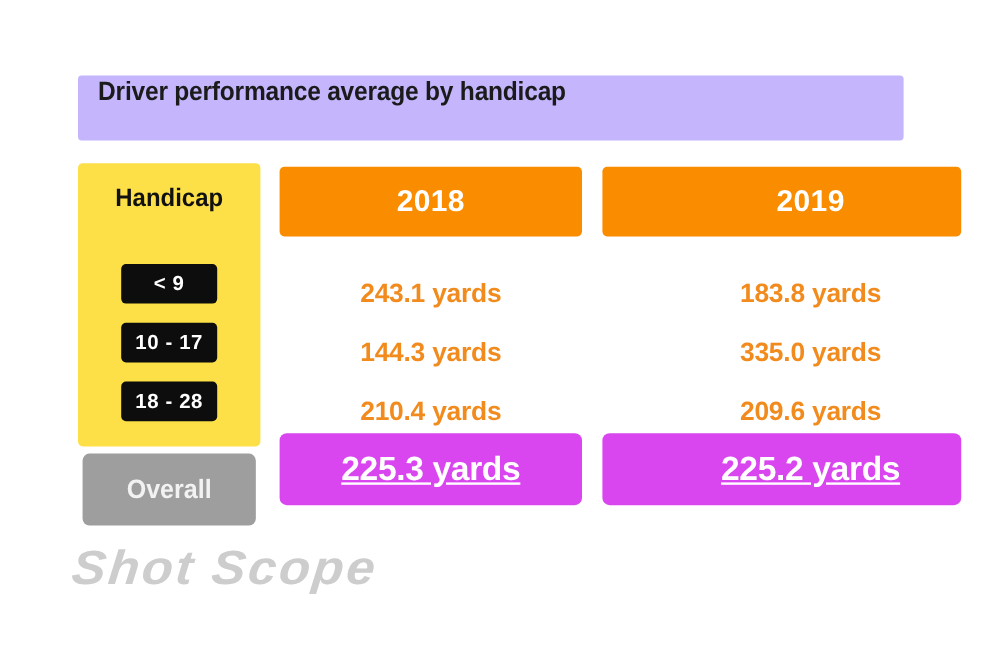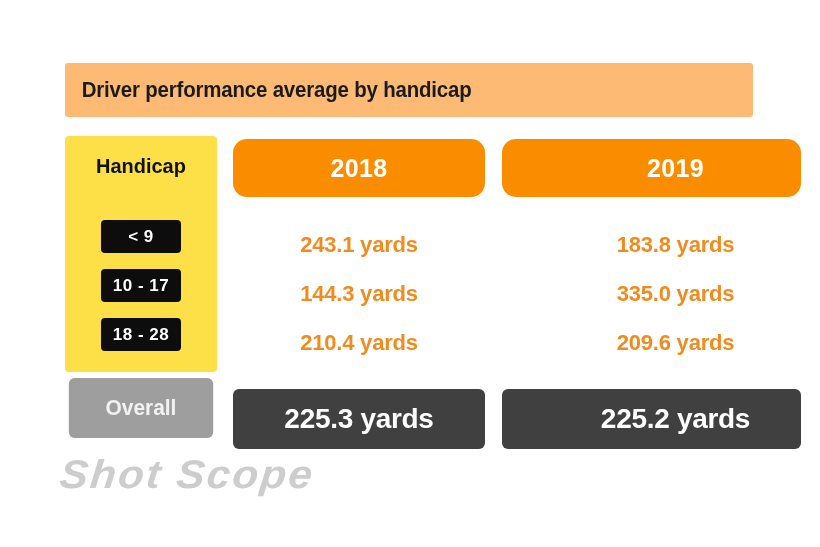--- a/index.html
+++ b/index.html
@@ -24,24 +24,23 @@
     height: 420px;
   }
 
   
   .title-bar {
     position: absolute;
     left: 0;
     top: 0;
     width: 688px;
     height: 54px;
-    background: #fdba74;
+    background: #c4b5fd;
     border-radius: 3px;
     display: flex;
-    align-items: center;
   }
   .title-text {
     padding-left: 18px;
     font-size: 22px;
     font-weight: bold;
     color: #1b1b1b;
     letter-spacing: -0.2px;
     transform: scaleX(0.93);
     transform-origin: left center;
     white-space: nowrap;
@@ -92,21 +91,21 @@
     letter-spacing: 0.5px;
   }
   .badge:last-child { margin-bottom: 18px; }
 
   
   .year-pill {
     position: absolute;
     top: 76px;
     height: 58px;
     background: #fa8c00;
-    border-radius: 14px;
+    border-radius: 4px;
     display: flex;
     align-items: center;
     justify-content: center;
     color: #ffffff;
     font-size: 25px;
     font-weight: bold;
     letter-spacing: 0.3px;
   }
 
   
@@ -137,31 +136,32 @@
     align-items: center;
     justify-content: center;
     color: #f2f2f2;
     font-size: 22px;
     font-weight: bold;
     transform: scaleX(0.95);
     transform-origin: center;
   }
   .overall-value {
     position: absolute;
-    top: 326px;
+    top: 298px;
     height: 60px;
-    background: #404040;
+    background: #d946ef;
     border-radius: 6px;
     display: flex;
     align-items: center;
     justify-content: center;
     color: #ffffff;
     font-size: 28px;
     font-weight: bold;
     letter-spacing: -0.3px;
+    text-decoration: underline;
   }
 
   
   .brand-logo {
     position: absolute;
     left: 60px;
     top: 452px;
     font-size: 40px;
     font-weight: bold;
     font-style: italic;

